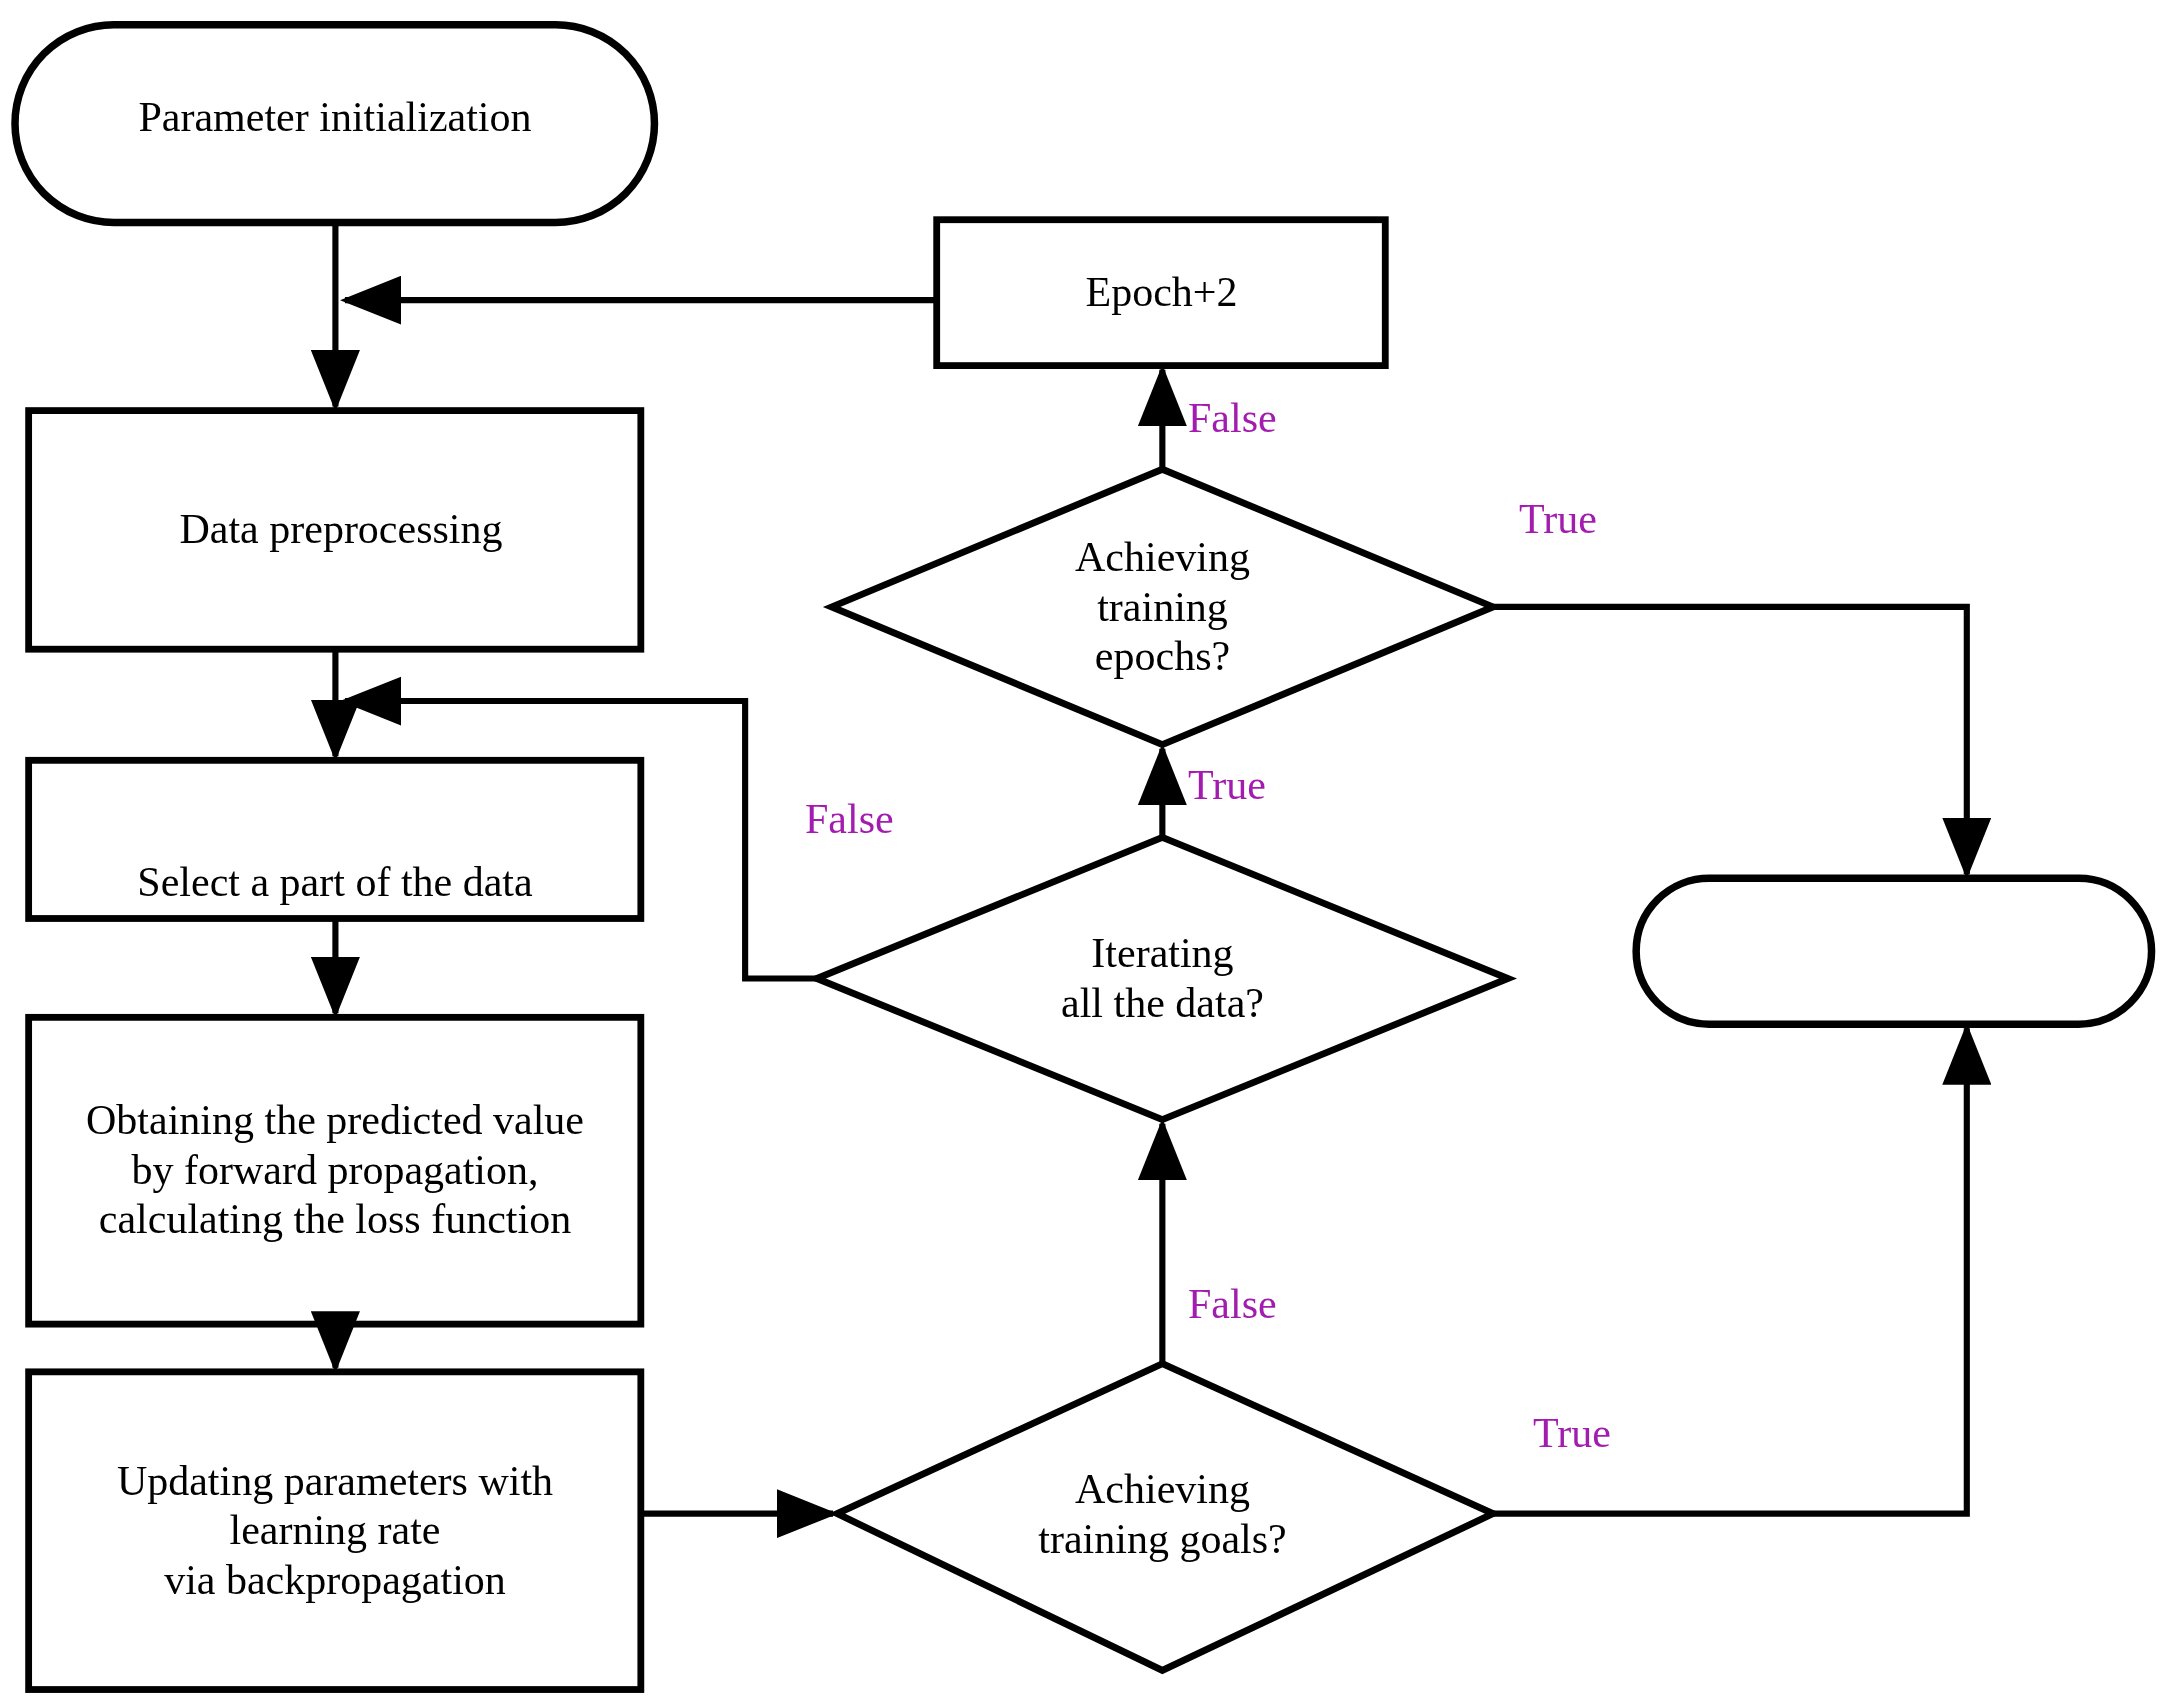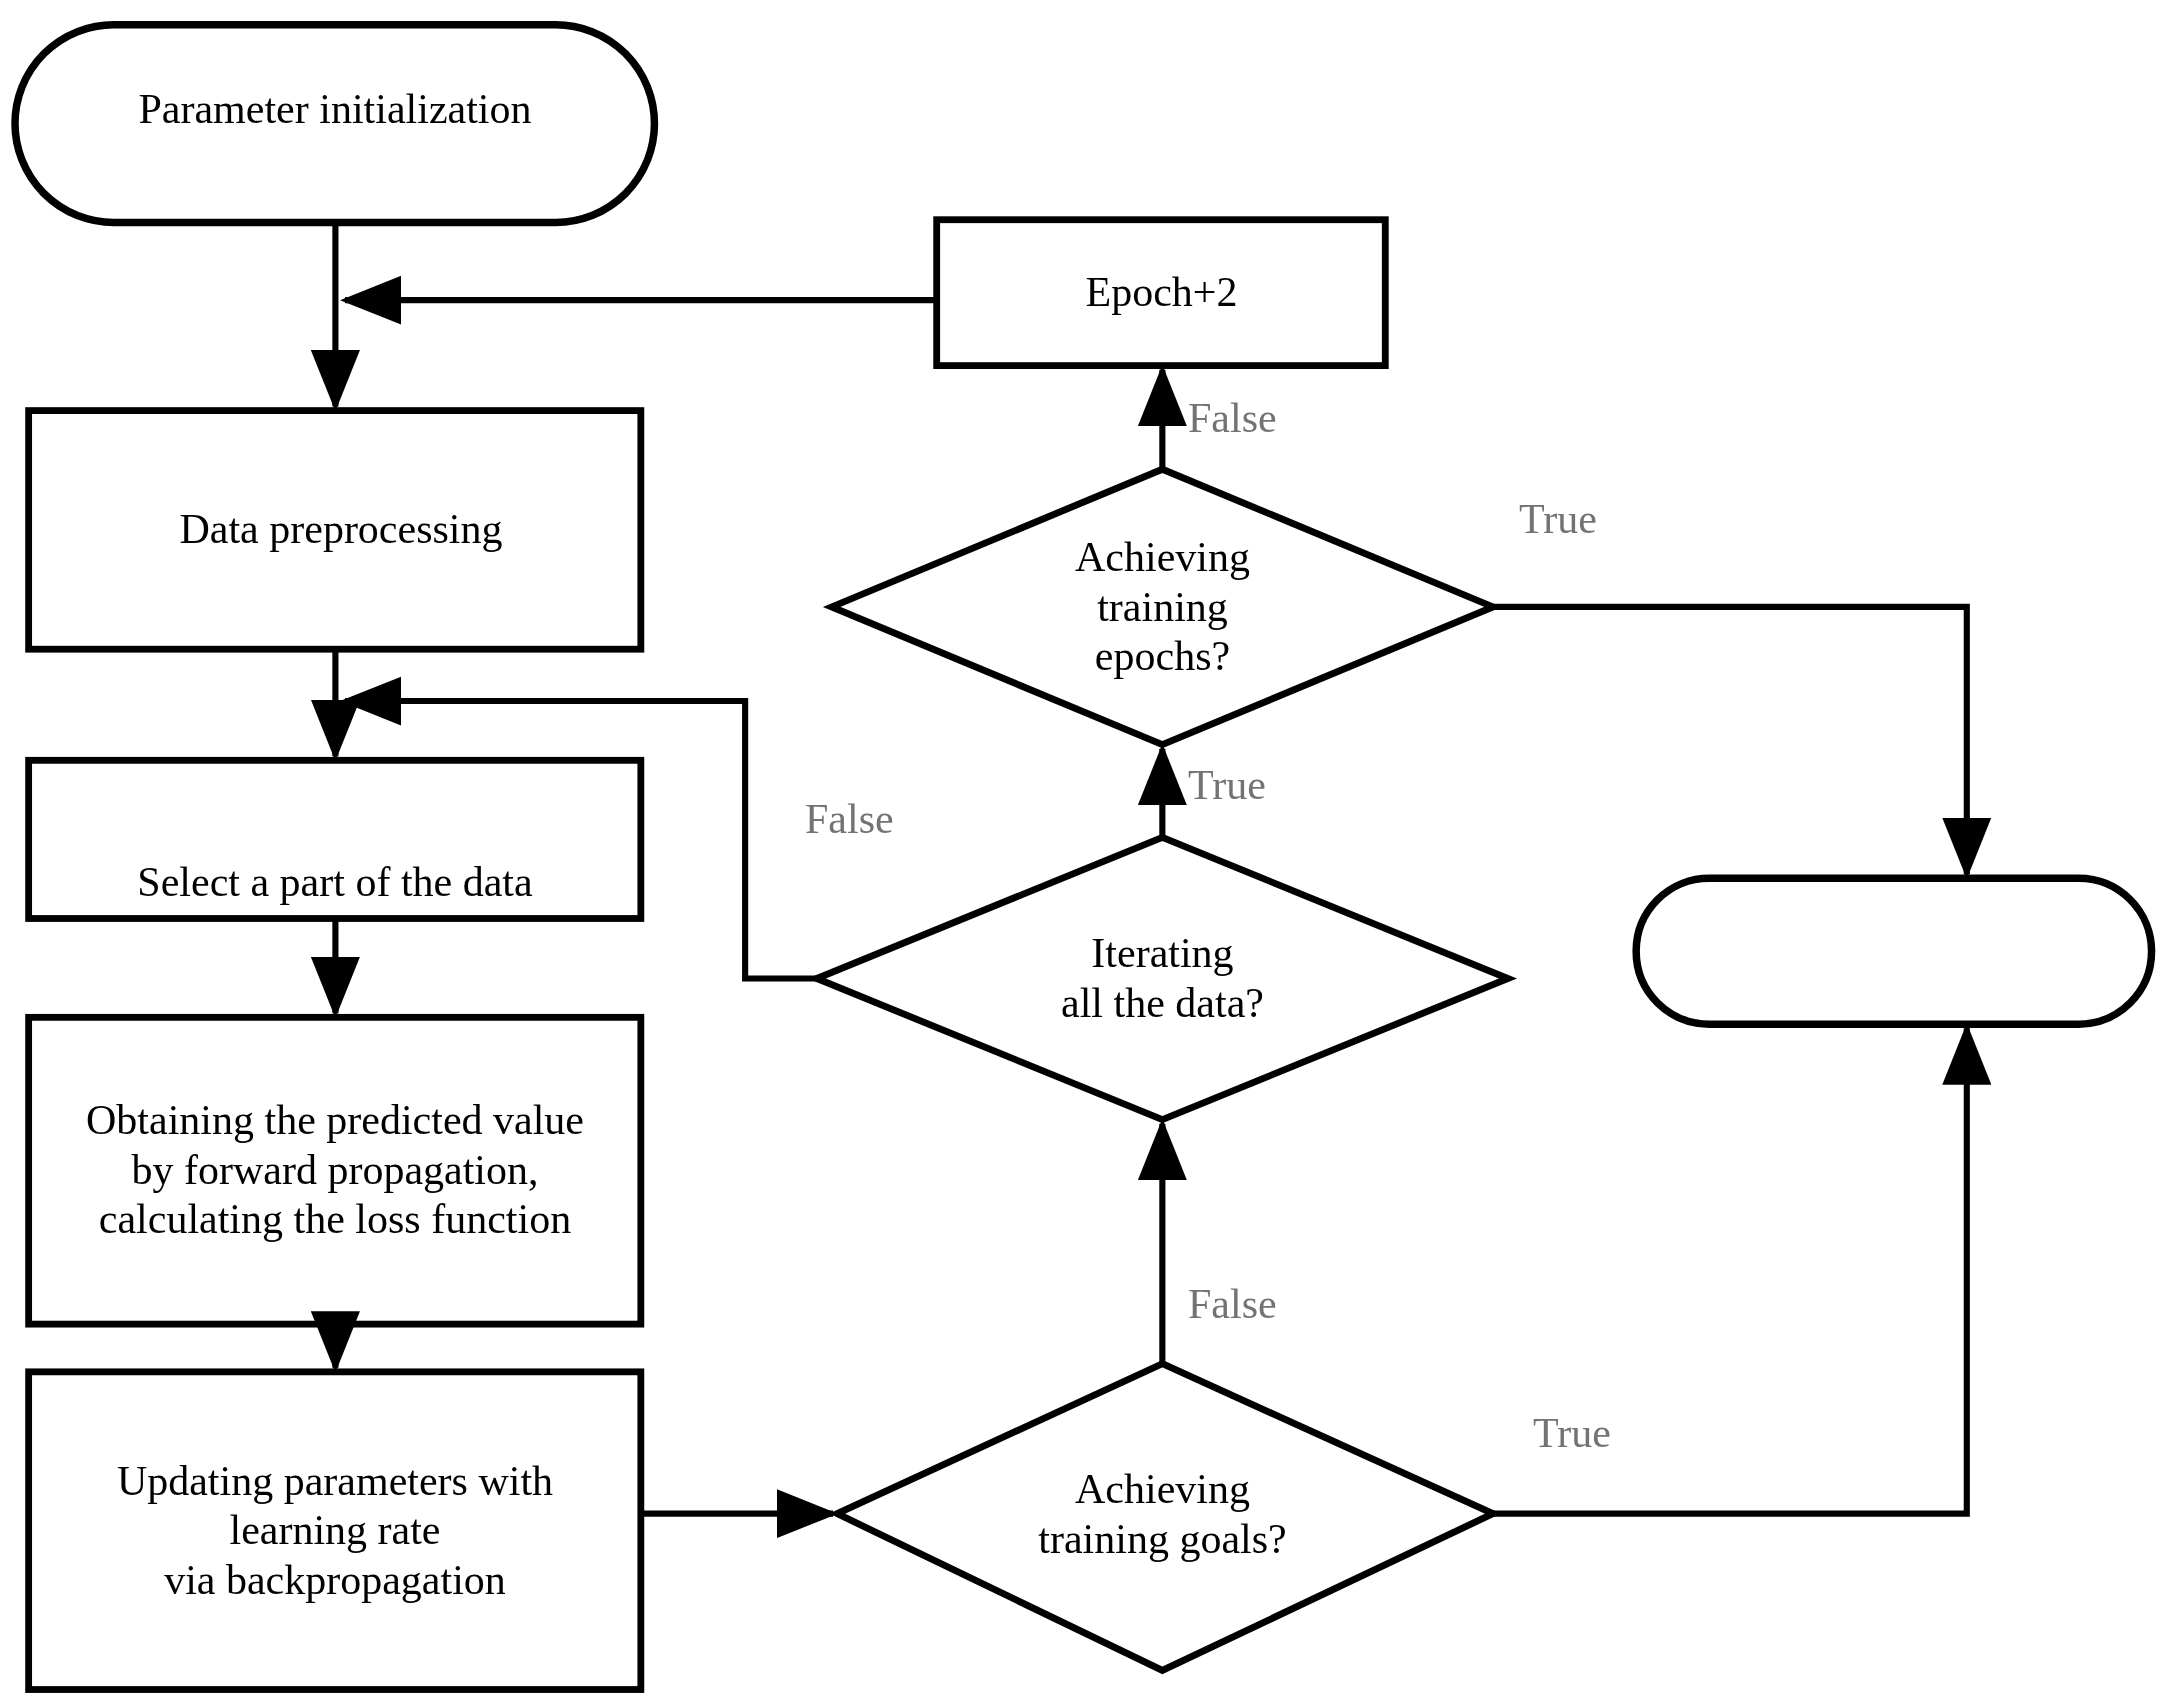--- a/index.html
+++ b/index.html
@@ -30,21 +30,21 @@
     line-height: 1.18;
     text-align: center;
     white-space: pre-line;
     display: flex;
     align-items: center;
     justify-content: center;
     pointer-events: none;
   }
   .edge-label {
     position: absolute;
-    color: #737373;
+    color: #a21caf;
     font-family: "Liberation Serif", "DejaVu Serif", serif;
     font-size: 42px;
     line-height: 1.1;
     white-space: nowrap;
     pointer-events: none;
   }
 </style>
 </head>
 <body>
 
@@ -98,21 +98,21 @@
       <path d="M 2190,2220 L 2885,2220 L 2885,1508" stroke-width="9" marker-end="url(#arrowhead)"></path>
 
       <path d="M 1705,1228 L 1705,1098" stroke-width="9" marker-end="url(#arrowhead)"></path>
 
       <path d="M 1705,688 L 1705,542" stroke-width="9" marker-end="url(#arrowhead)"></path>
 
       <path d="M 2190,890 L 2885,890 L 2885,1282" stroke-width="9" marker-end="url(#arrowhead)"></path>
     </g>
   </svg>
 
-  <div class="node-label" style="left:15px; top:11px; width:640px; height:198px;">Parameter initialization</div>
+  <div class="node-label" style="left:15px; top:19px; width:640px; height:198px;">Parameter initialization</div>
 
   <div class="node-label" style="left:937px; top:220px; width:449px; height:146px;">Epoch+2</div>
 
   <div class="node-label" style="left:35px; top:410px; width:612px; height:239px;">Data preprocessing</div>
 
   <div class="node-label" style="left:29px; top:804px; width:612px; height:158px;">Select a part of the data</div>
 
   <div class="node-label" style="left:29px; top:1017px; width:612px; height:307px;">Obtaining the predicted value
 by forward propagation,
 calculating the loss function</div>

